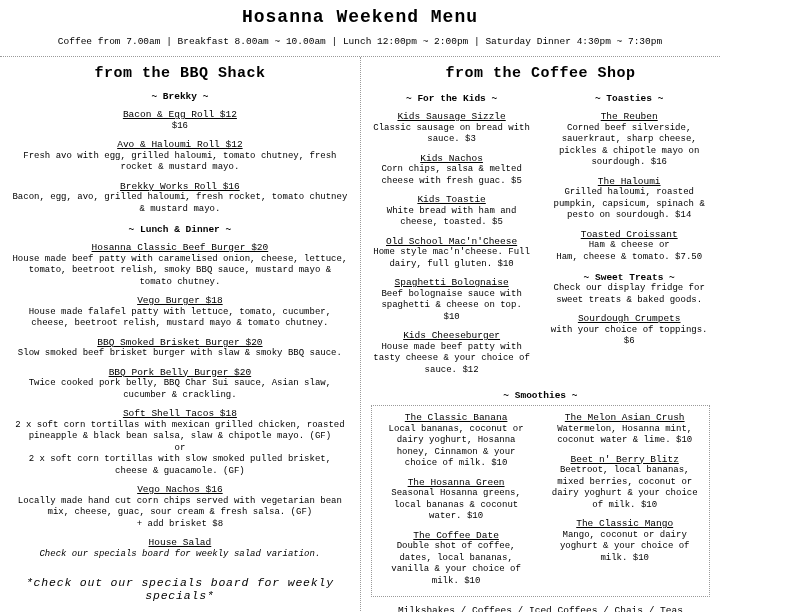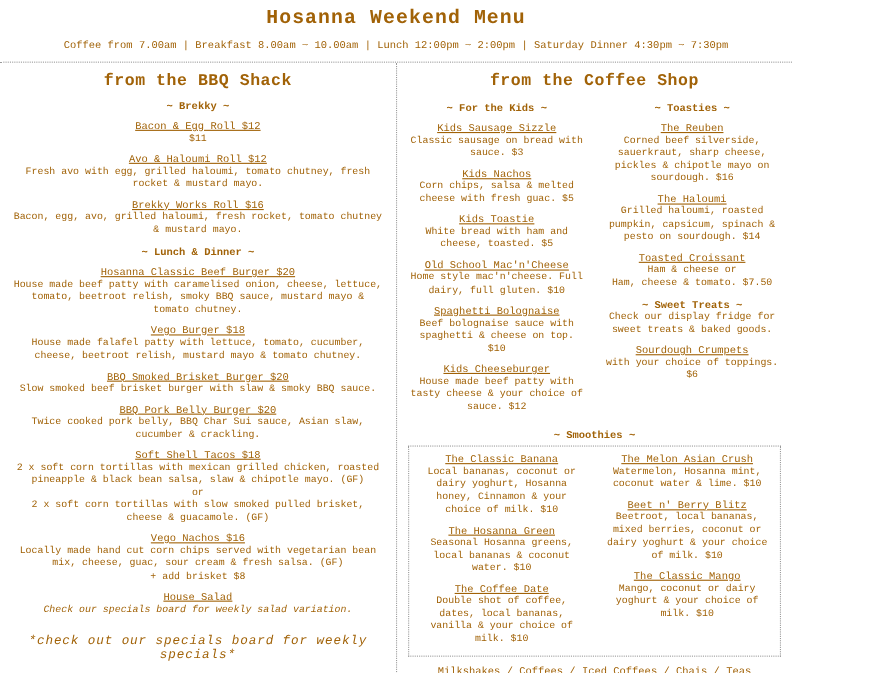--- a/index.html
+++ b/index.html
@@ -1,18 +1,18 @@
 <!DOCTYPE html>
 <html><head>
 <meta charset="utf-8">
 <style>
   html,body { margin:0; padding:0; background:#ffffff; }
   .page {
     width:720px; height:612px; position:relative; overflow:hidden;
-    background:#ffffff; color:#a16207;
+    background:#ffffff; color:#000000;
     font-family:"Liberation Mono","DejaVu Sans Mono",monospace;
   }
   .header { text-align:center; padding-top:7px; }
   .menu-title { font-size:18px; font-weight:700; letter-spacing:1px; }
   .schedule { font-size:9.5px; margin-top:9px; }
   .h-rule { border-top:1px dotted #9a9a9a; margin-top:9px; }
   .columns { display:flex; align-items:stretch; height:560px; }
   .col { box-sizing:border-box; text-align:center; }
   .col-left { width:396px; border-right:1px dotted #9a9a9a; padding:4px 10px 0; }
   .col-right { width:396px; padding:4px 2px 0; }
@@ -44,21 +44,21 @@
 
   <div class="columns">
 
     <div class="col col-left">
       <div class="col-title">from the BBQ Shack</div>
 
       <div class="sec-heading">~ Brekky ~</div>
 
       <div class="item">
         <div class="item-name">Bacon &amp; Egg Roll $12</div>
-        <div class="item-line">$11</div>
+        <div class="item-line">$16</div>
       </div>
 
       <div class="item">
         <div class="item-name">Avo &amp; Haloumi Roll $12</div>
         <div class="item-line">Fresh avo with egg, grilled haloumi, tomato chutney, fresh rocket &amp; mustard mayo.</div>
       </div>
 
       <div class="item">
         <div class="item-name">Brekky Works Roll $16</div>
         <div class="item-line">Bacon, egg, avo, grilled haloumi, fresh rocket, tomato chutney &amp; mustard mayo.</div>

